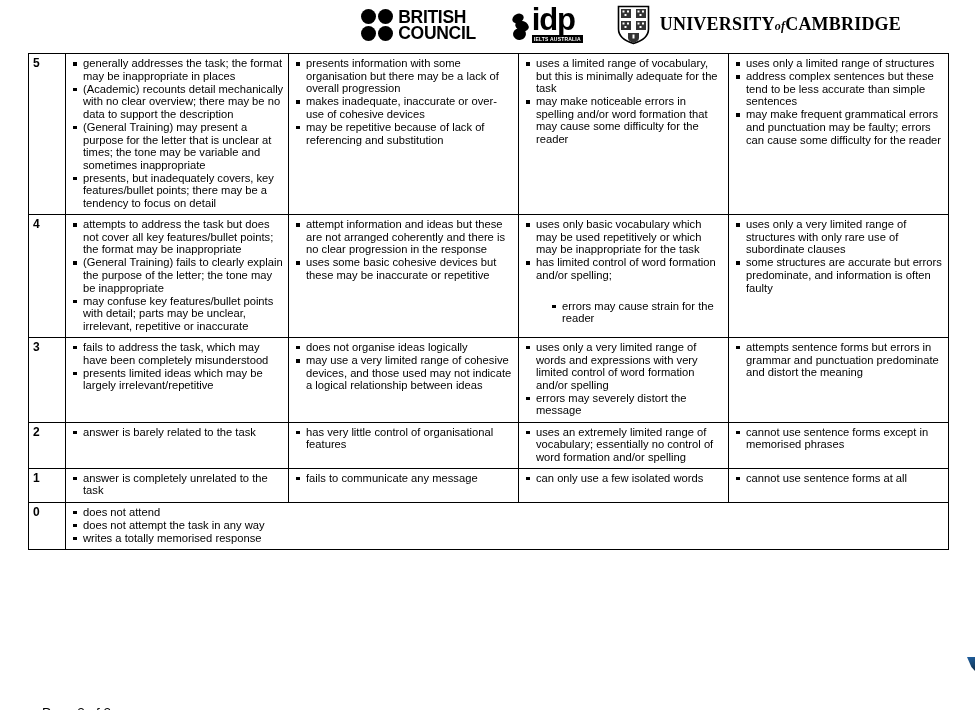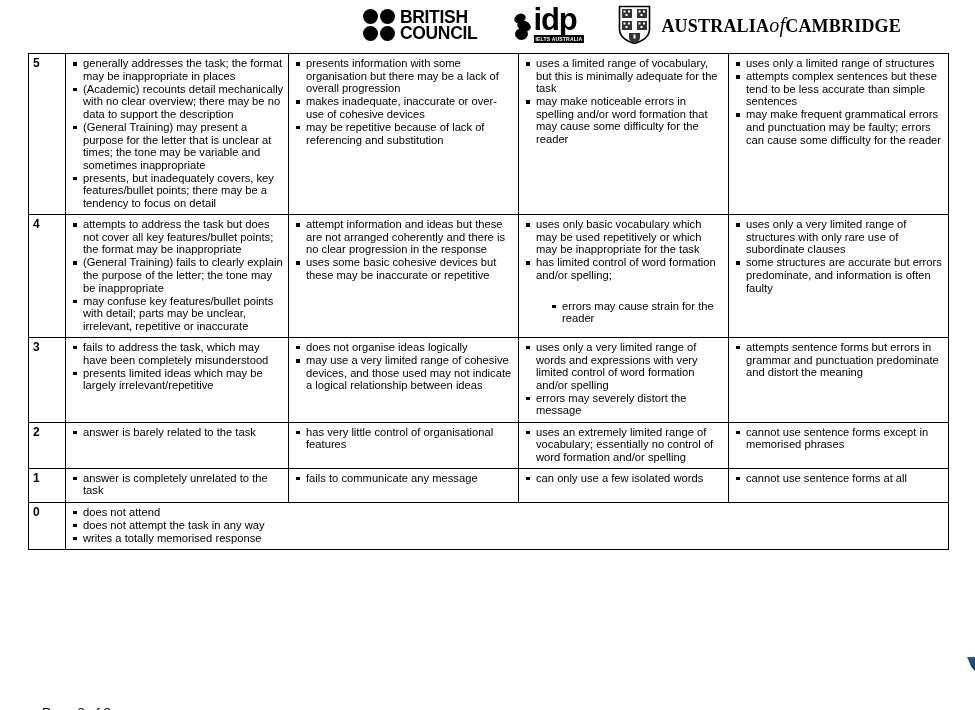--- a/index.html
+++ b/index.html
@@ -83,21 +83,21 @@
   }
   .idp-col { display: flex; flex-direction: column; align-items: flex-start; }
 
   
   .cam-crest {
     width: 33px; height: 40px;
     margin-right: 10px;
   }
   .cam-words { font-family: "Liberation Serif", serif; }
   .cam-line1 { font-size: 18px; line-height: 20px; font-weight: bold; letter-spacing: 0.2px; }
-  .cam-line1 .of { font-style: italic; font-weight: normal; font-size: 20px; }
+  .cam-line1 .of { font-style: italic; font-weight: bold; font-size: 12px; }
   .cam-line2 { font-size: 14.5px; line-height: 16px; }
 
   
   table.descriptors {
     position: absolute;
     left: 28px;
     top: 53px;
     width: 920px;
     border-collapse: collapse;
     table-layout: fixed;
@@ -208,21 +208,21 @@
         <rect x="5.5" y="17.5" width="2" height="2"></rect>
           <rect x="10" y="17.5" width="2" height="2"></rect>
         <rect x="7.5" y="21" width="2" height="2"></rect>
         <rect x="20.5" y="17.5" width="2" height="2"></rect>
           <rect x="25" y="17.5" width="2" height="2"></rect>
         <rect x="22.5" y="21" width="2" height="2"></rect>
         <rect x="15.5" y="29.5" width="2" height="4"></rect>
       </g>
     </svg>
     <div class="cam-words">
-      <div class="cam-line1"><span>AUSTRALIA</span><span class="of">of</span><span>CAMBRIDGE</span></div>
+      <div class="cam-line1"><span>UNIVERSITY</span><span class="of">of</span><span>CAMBRIDGE</span></div>
     </div>
   </div>
 
 </div>
 
 <table class="descriptors">
   <colgroup>
     <col style="width:37px">
     <col style="width:223px">
     <col style="width:230px">
@@ -250,21 +250,21 @@
       </td>
       <td>
         <ul class="blist">
           <li>uses a limited range of vocabulary, but this is minimally adequate for the task</li>
           <li>may make noticeable errors in spelling and/or word formation that may cause some difficulty for the reader</li>
         </ul>
       </td>
       <td>
         <ul class="blist">
           <li>uses only a limited range of structures</li>
-          <li>attempts complex sentences but these tend to be less accurate than simple sentences</li>
+          <li>address complex sentences but these tend to be less accurate than simple sentences</li>
           <li>may make frequent grammatical errors and punctuation may be faulty; errors can cause some difficulty for the reader</li>
         </ul>
       </td>
     </tr>
 
     <tr>
       <td class="band">4</td>
       <td>
         <ul class="blist">
           <li>attempts to address the task but does not cover all key features/bullet points; the format may be inappropriate</li>

